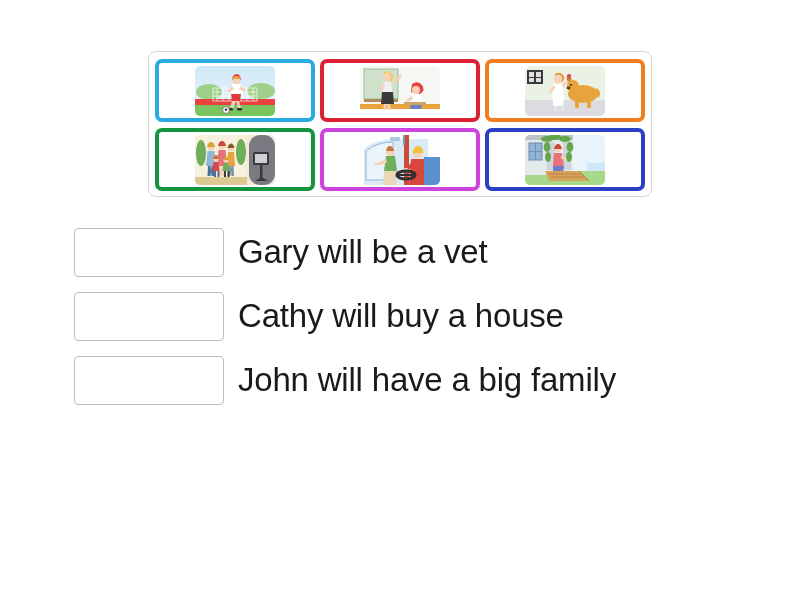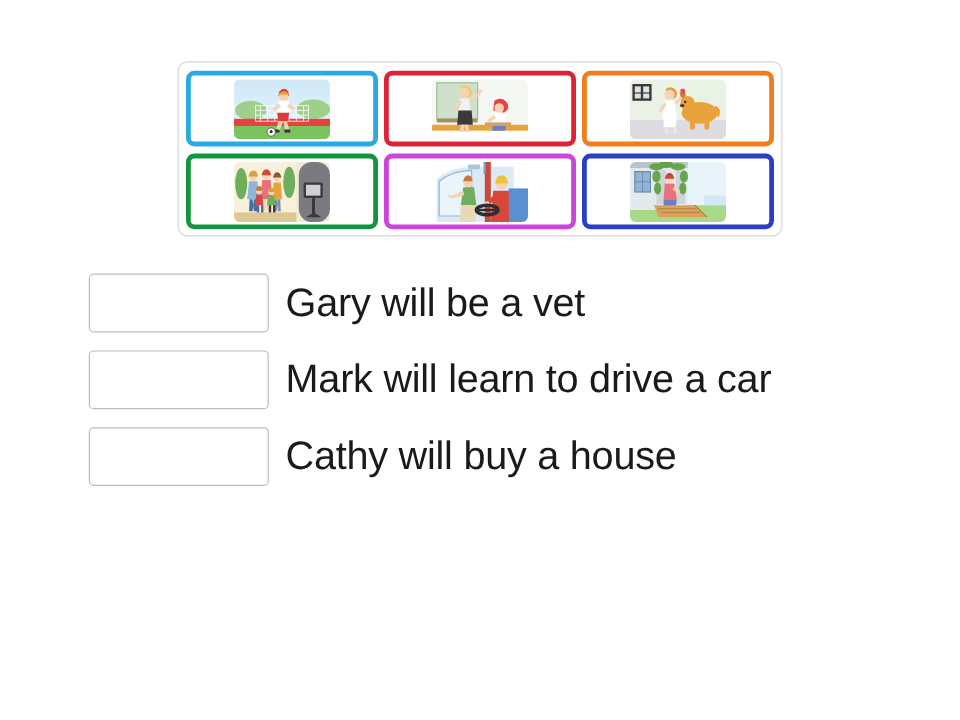--- a/index.html
+++ b/index.html
@@ -331,27 +331,27 @@
   </div>
 
   <div class="rows">
 
     <div class="row">
       <div class="dropzone"></div>
       <div class="statement">Gary will be a vet</div>
     </div>
 
 
-    <div class="row">
-      <div class="dropzone"></div>
-      <div class="statement">Mark will learn to drive a car</div>
-    </div>
 
     <div class="row">
       <div class="dropzone"></div>
       <div class="statement">Cathy will buy a house</div>
     </div>
 
 
+    <div class="row">
+      <div class="dropzone"></div>
+      <div class="statement">John will have a big family</div>
+    </div>
 
   </div>
 
 </div>
 
 </body></html>

